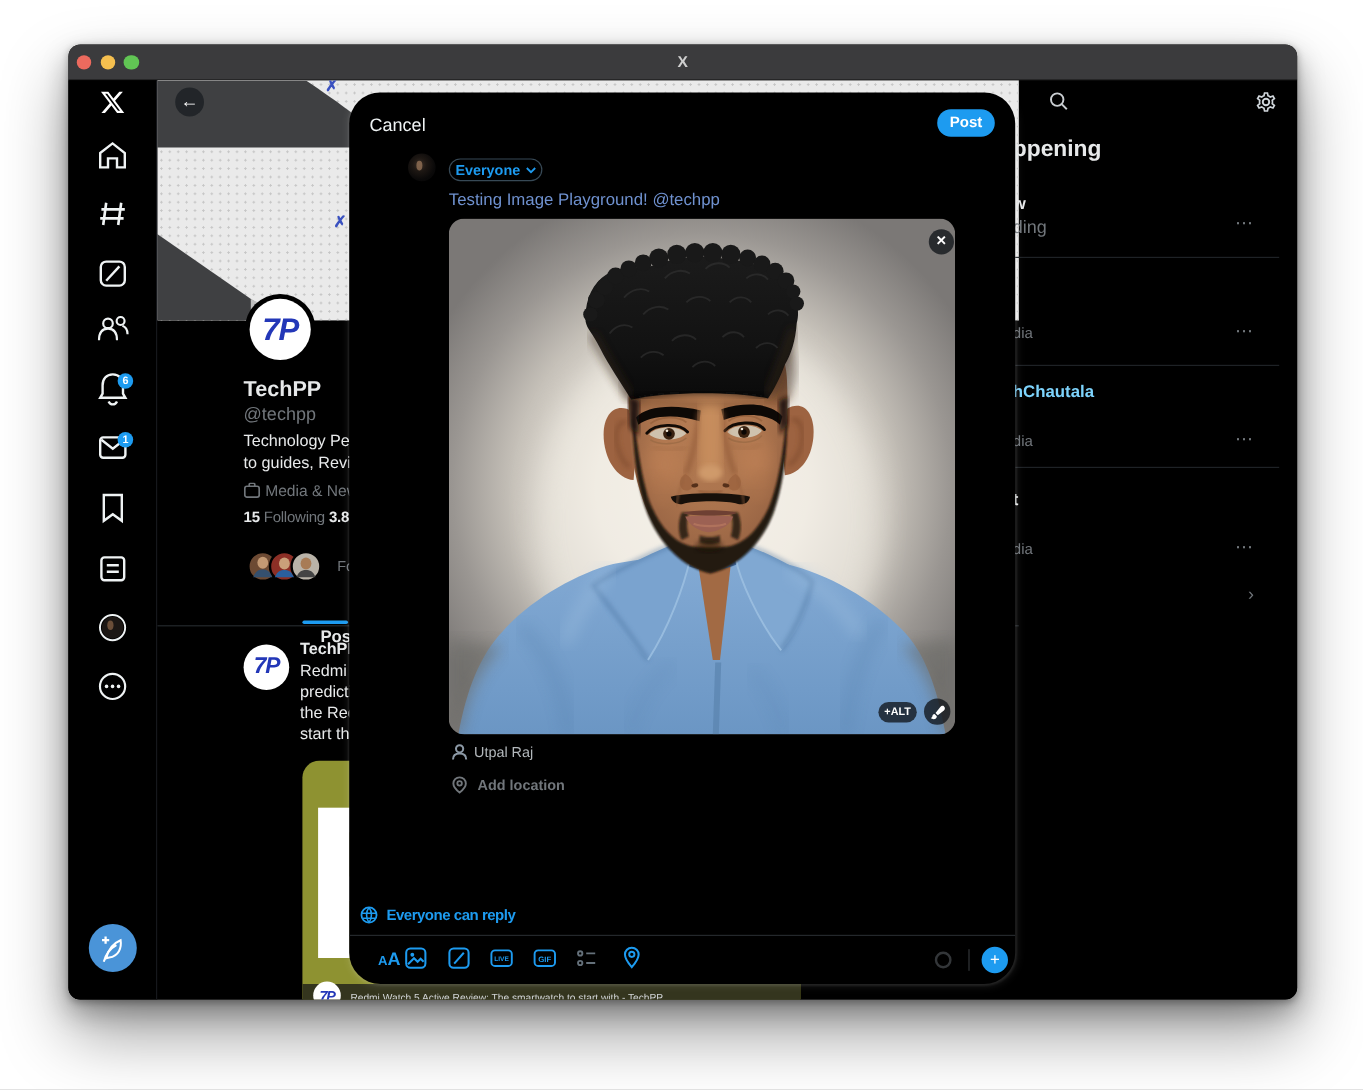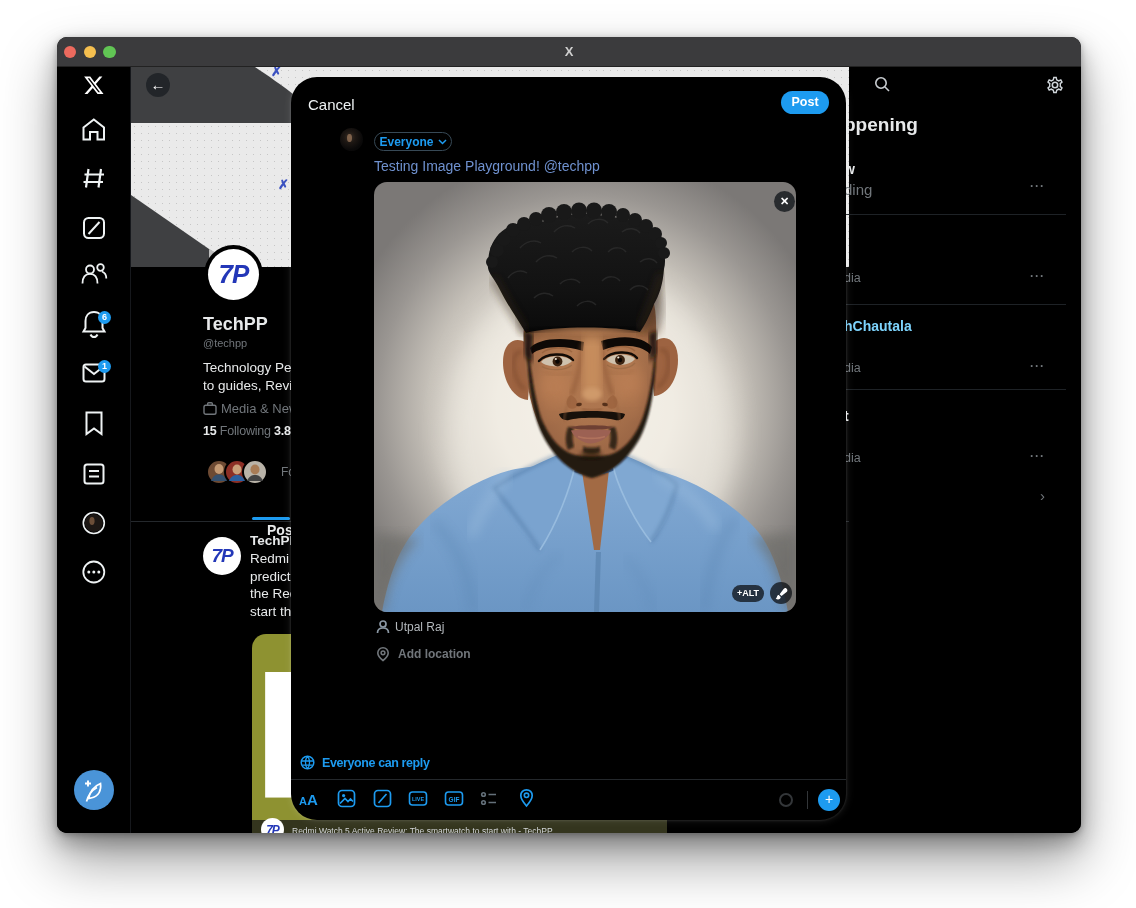--- a/index.html
+++ b/index.html
@@ -112,21 +112,21 @@
         <div class="xmark" style="left:147px;top:110px;font-size:13px;">✗</div>
       </div>
       <div class="backbtn">←</div>
 
       <div class="pavatar">
           <div class="inner">
             <span class="tplogo" style="font-size:26px;">7P</span>
           </div>
         </div>
       <div class="ptxt" style="left:146px;top:247px;font-weight:bold;font-size:18px;">TechPP</div>
-      <div class="ptxt gray" style="left:146px;top:270px;font-size:11px;">@techpp</div>
+      <div class="ptxt gray" style="left:146px;top:270px;font-size:15px;">@techpp</div>
       <div class="ptxt" style="left:146px;top:293px;font-size:13.5px;">Technology Personalized! From how-</div>
       <div class="ptxt" style="left:146px;top:311px;font-size:13.5px;">to guides, Reviews, recommendations</div>
       <svg style="position:absolute;left:146px;top:335px;z-index:1;" width="14" height="13" viewBox="0 0 14 13">
         <rect x="1" y="3.2" width="12" height="9" rx="1.8" fill="none" stroke="#71767b" stroke-width="1.4"></rect>
         <path d="M4.7,3 L4.7,1.6 C4.7,1 5.1,0.7 5.6,0.7 L8.4,0.7 C8.9,0.7 9.3,1 9.3,1.6 L9.3,3" fill="none" stroke="#71767b" stroke-width="1.4"></path>
       </svg>
       <div class="ptxt gray" style="left:164px;top:334px;font-size:13px;">Media &amp; News Company</div>
       <svg style="position:absolute;left:149px;top:392px;z-index:1;" width="62" height="26" viewBox="0 0 62 26">
         <circle cx="13" cy="13" r="12" fill="#6d4a33" stroke="#000" stroke-width="2"></circle>
         <ellipse cx="13" cy="10" rx="4.5" ry="5" fill="#c49a74"></ellipse>
@@ -452,21 +452,21 @@
           <circle cx="8" cy="6.8" r="1.9" fill="none" stroke="#71767b" stroke-width="1.5"></circle>
         </svg>
         <div class="tagrow" style="top:570px;color:#71767b;font-weight:bold;left:107px;">Add location</div>
         <svg style="position:absolute;left:9px;top:678px;" width="15" height="15" viewBox="0 0 15 15">
           <circle cx="7.5" cy="7.5" r="6.3" fill="none" stroke="#1d9bf0" stroke-width="1.5"></circle>
           <path d="M1.6,6 L13.4,6 M2.2,10.2 L12.8,10.2 M7.5,1.2 C4.8,4.5 4.8,10.5 7.5,13.8 M7.5,1.2 C10.2,4.5 10.2,10.5 7.5,13.8" fill="none" stroke="#1d9bf0" stroke-width="1.3"></path>
         </svg>
         <div class="reply">Everyone can reply</div>
         <div class="mdiv"></div>
         <div class="toolbar">
-          <div style="position:absolute;left:8px;top:11px;color:#1d9bf0;font-weight:bold;"><span style="font-size:11px;">A</span><span style="font-size:15px;">A</span></div>
+          <div style="position:absolute;left:24px;top:11px;color:#1d9bf0;font-weight:bold;"><span style="font-size:11px;">A</span><span style="font-size:15px;">A</span></div>
           <svg style="position:absolute;left:46px;top:9px;" width="19" height="19" viewBox="0 0 19 19">
             <rect x="1.5" y="1.5" width="16" height="16" rx="3.5" fill="none" stroke="#1d9bf0" stroke-width="1.7"></rect>
             <circle cx="6.6" cy="6.6" r="1.6" fill="#1d9bf0"></circle>
             <path d="M3,14.5 L8,9.5 L11,12.5 L13.5,10 L16,12.5" fill="none" stroke="#1d9bf0" stroke-width="1.7"></path>
           </svg>
           <svg style="position:absolute;left:82px;top:9px;" width="19" height="19" viewBox="0 0 19 19">
             <rect x="1.5" y="1.5" width="16" height="16" rx="3.5" fill="none" stroke="#1d9bf0" stroke-width="1.7"></rect>
             <path d="M5.5,14 L13.5,5" stroke="#1d9bf0" stroke-width="1.7"></path>
           </svg>
           <svg style="position:absolute;left:117px;top:9px;" width="20" height="19" viewBox="0 0 20 19">

